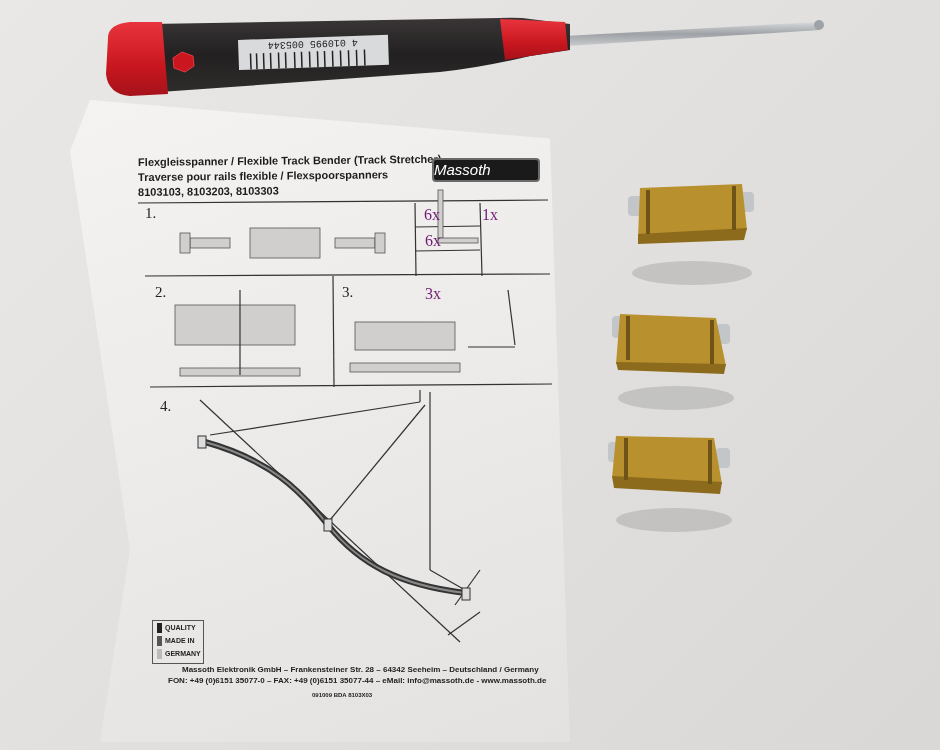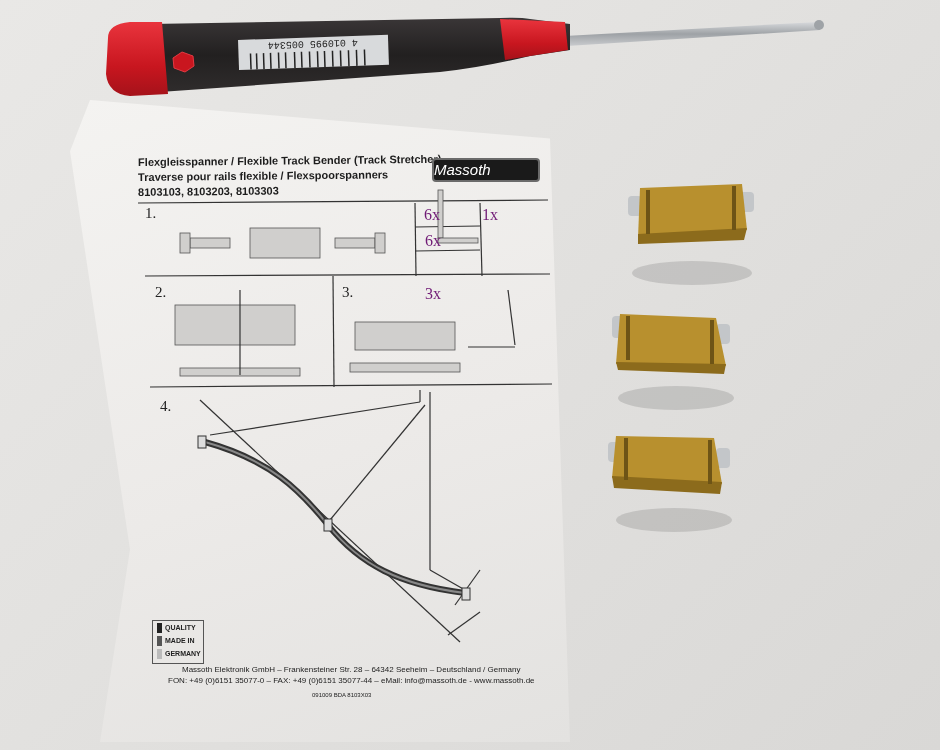--- a/index.html
+++ b/index.html
@@ -14,21 +14,21 @@
            background:linear-gradient(160deg,#f4f3f1 0%,#eceae8 55%,#e3e2e0 100%);
            clip-path:polygon(4% 0,96% 6%,100% 100%,6% 100%,12% 70%,0 8%);
            box-shadow:0 0 8px rgba(0,0,0,.15);}
   .hdr{position:absolute;font-weight:bold;color:#1d1d1d;font-size:11px;line-height:14px;
        transform:rotate(-0.6deg);transform-origin:left top;}
   .logo{position:absolute;left:432px;top:158px;width:104px;height:20px;border-radius:4px;
         background:#1a1a1a;color:#fff;font-style:italic;font-weight:normal;font-size:15px;
         text-align:left;line-height:20px;border:2px solid #6b6b6b;}
   .step{position:absolute;font-family:"Liberation Serif",serif;font-size:15px;color:#222;}
   .qty{position:absolute;font-family:Liberation Serif, serif;font-size:16px;color:#701a75;}
-  .foot{position:absolute;font-weight:normal;font-size:8px;color:#222;white-space:nowrap;}
+  .foot{position:absolute;font-weight:bold;font-size:8px;color:#222;white-space:nowrap;}
   .badge{position:absolute;left:152px;top:620px;width:50px;height:42px;border:1px solid #555;
          font-size:7px;font-weight:bold;color:#222;}
   .badge div{height:13px;line-height:13px;padding-left:4px;display:flex;align-items:center;gap:3px;}
   .badge i{display:inline-block;width:5px;height:10px;}
   .part{position:absolute;width:140px;height:110px;}
 </style>
 </head>
 <body>
 
 <svg id="screwdriver" class="abs" viewBox="0 0 730 90">

